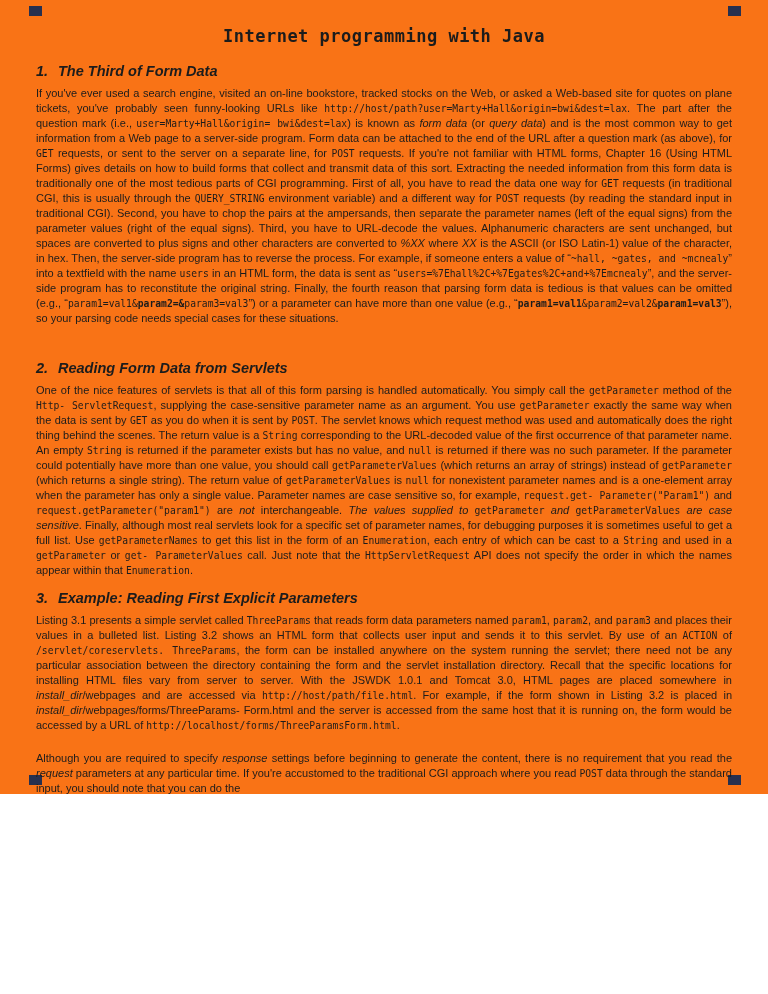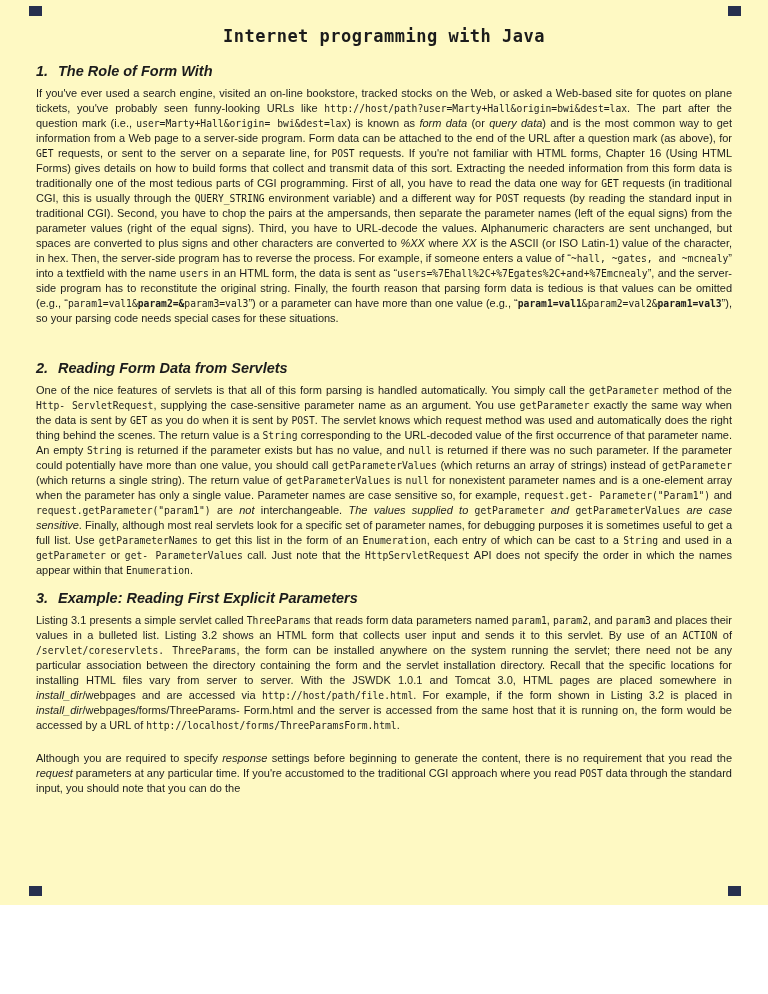--- a/index.html
+++ b/index.html
@@ -1,21 +1,21 @@
 <!DOCTYPE html>
 <html style="--corner-color: #27304f;"><head>
 <meta charset="utf-8">
 <style>
   html, body { margin: 0; padding: 0; background: #ffffff; }
   .page {
     position: relative;
     width: 768px;
-    height: 905px;
+    height: 794px;
     margin: 0 auto;
-    background: #fef9c3;
+    background: #f97316;
     font-family: "Liberation Sans", sans-serif;
     color: #1c1c1c;
     overflow: hidden;
   }
   .corner {
     position: absolute;
     width: 13px;
     height: 10px;
     background: var(--corner-color, #27304f);
   }
@@ -69,21 +69,21 @@
   <div class="corner tl"></div>
   <div class="corner tr"></div>
   <div class="corner bl"></div>
   <div class="corner br"></div>
 
   <div class="content">
 
     <h1 class="doc-title">Internet programming with Java</h1>
 
     <section>
-      <h2 class="sec-h mt-first"><span class="num">1.</span><span>The Role of Form With</span></h2>
+      <h2 class="sec-h mt-first"><span class="num">1.</span><span>The Third of Form Data</span></h2>
       <p class="para"><span>If you've ever used a search engine, visited an on-line bookstore, tracked stocks on the Web, or asked a Web-based site for quotes on plane tickets, you've probably seen funny-looking URLs like </span><span class="mono">http://host/path?user=Marty+Hall&amp;origin=bwi&amp;dest=lax</span><span>. The part after the question mark (i.e., </span><span class="mono">user=Marty+Hall&amp;origin= bwi&amp;dest=lax</span><span>) is known as </span><span class="i">form data</span><span> (or </span><span class="i">query data</span><span>) and is the most common way to get information from a Web page to a server-side program. Form data can be attached to the end of the URL after a question mark (as above), for </span><span class="mono">GET</span><span> requests, or sent to the server on a separate line, for </span><span class="mono">POST</span><span> requests. If you're not familiar with HTML forms, Chapter 16 (Using HTML Forms) gives details on how to build forms that collect and transmit data of this sort. Extracting the needed information from this form data is traditionally one of the most tedious parts of CGI programming. First of all, you have to read the data one way for </span><span class="mono">GET</span><span> requests (in traditional CGI, this is usually through the </span><span class="mono">QUERY_STRING</span><span> environment variable) and a different way for </span><span class="mono">POST</span><span> requests (by reading the standard input in traditional CGI). Second, you have to chop the pairs at the ampersands, then separate the parameter names (left of the equal signs) from the parameter values (right of the equal signs). Third, you have to URL-decode the values. Alphanumeric characters are sent unchanged, but spaces are converted to plus signs and other characters are converted to </span><span class="i">%XX</span><span> where </span><span class="i">XX</span><span> is the ASCII (or ISO Latin-1) value of the character, in hex. Then, the server-side program has to reverse the process. For example, if someone enters a value of “</span><span class="mono">~hall, ~gates, and ~mcnealy</span><span>” into a textfield with the name </span><span class="mono">users</span><span> in an HTML form, the data is sent as “</span><span class="mono">users=%7Ehall%2C+%7Egates%2C+and+%7Emcnealy</span><span>”, and the server-side program has to reconstitute the original string. Finally, the fourth reason that parsing form data is tedious is that values can be omitted (e.g., “</span><span class="mono">param1=val1&amp;</span><span class="monob">param2=&amp;</span><span class="mono">param3=val3</span><span>”) or a parameter can have more than one value (e.g., “</span><span class="monob">param1=val1</span><span class="mono">&amp;param2=val2&amp;</span><span class="monob">param1=val3</span><span>”), so your parsing code needs special cases for these situations.</span></p>
     </section>
 
     <section>
       <h2 class="sec-h mt-big"><span class="num">2.</span><span>Reading Form Data from Servlets</span></h2>
       <p class="para"><span>One of the nice features of servlets is that all of this form parsing is handled automatically. You simply call the </span><span class="mono">getParameter</span><span> method of the </span><span class="mono">Http- ServletRequest</span><span>, supplying the case-sensitive parameter name as an argument. You use </span><span class="mono">getParameter</span><span> exactly the same way when the data is sent by </span><span class="mono">GET</span><span> as you do when it is sent by </span><span class="mono">POST</span><span>. The servlet knows which request method was used and automatically does the right thing behind the scenes. The return value is a </span><span class="mono">String</span><span> corresponding to the URL-decoded value of the first occurrence of that parameter name. An empty </span><span class="mono">String</span><span> is returned if the parameter exists but has no value, and </span><span class="mono">null</span><span> is returned if there was no such parameter. If the parameter could potentially have more than one value, you should call </span><span class="mono">getParameterValues</span><span> (which returns an array of strings) instead of </span><span class="mono">getParameter</span><span> (which returns a single string). The return value of </span><span class="mono">getParameterValues</span><span> is </span><span class="mono">null</span><span> for nonexistent parameter names and is a one-element array when the parameter has only a single value. Parameter names are case sensitive so, for example, </span><span class="mono">request.get- Parameter("Param1")</span><span> and </span><span class="mono">request.getParameter("param1")</span><span> are </span><span class="i">not</span><span> interchangeable. </span><span class="i">The values supplied to </span><span class="mono">getParameter</span><span class="i"> and </span><span class="mono">getParameterValues</span><span class="i"> are case sensitive</span><span>. Finally, although most real servlets look for a specific set of parameter names, for debugging purposes it is sometimes useful to get a full list. Use </span><span class="mono">getParameterNames</span><span> to get this list in the form of an </span><span class="mono">Enumeration</span><span>, each entry of which can be cast to a </span><span class="mono">String</span><span> and used in a </span><span class="mono">getParameter</span><span> or </span><span class="mono">get- ParameterValues</span><span> call. Just note that the </span><span class="mono">HttpServletRequest</span><span> API does not specify the order in which the names appear within that </span><span class="mono">Enumeration</span><span>.</span></p>
     </section>
 
     <section>
       <h2 class="sec-h mt-small"><span class="num">3.</span><span>Example: Reading First Explicit Parameters</span></h2>

